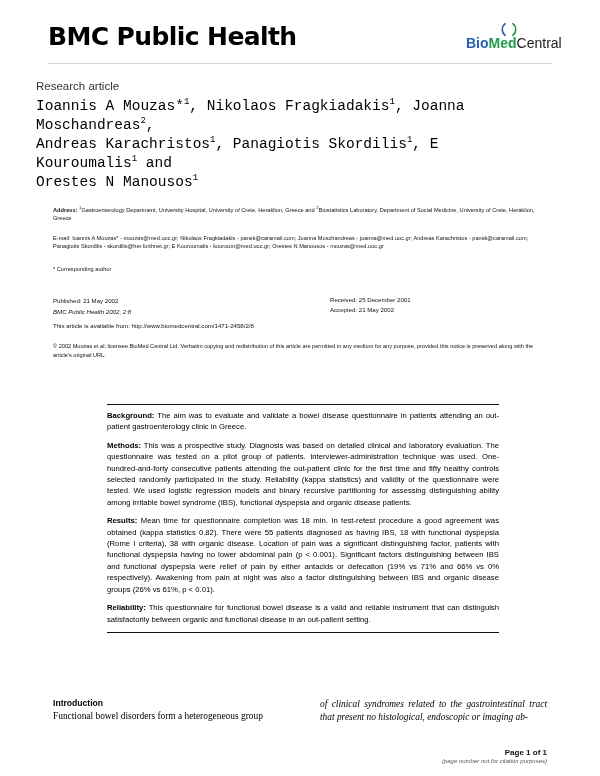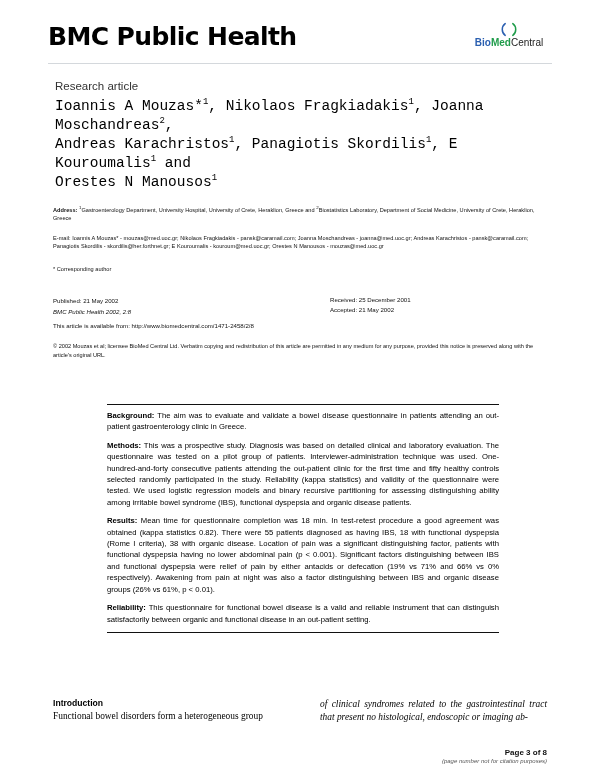--- a/index.html
+++ b/index.html
@@ -50,42 +50,42 @@
     text-align: center;
   }
   .bmc-arc {
     display: block;
     margin: 0 auto 1px auto;
     width: 26px;
     height: 15px;
   }
   .bmc-wordmark {
     font-family: "Liberation Sans", sans-serif;
-    font-size: 10px;
+    font-size: 14px;
     font-weight: bold;
     white-space: nowrap;
     line-height: 10px;
   }
   .bmc-bio { color: #2b5fb0; }
   .bmc-med { color: #1f9c4a; }
   .bmc-central { color: #222; font-weight: normal; }
 
   .rule-top {
     position: absolute;
     left: 48px;
     top: 63px;
     width: 504px;
     height: 0;
     border-top: 1px solid #d4d8dc;
   }
 
   
   .article-head {
     position: absolute;
-    left: 55px;
+    left: 36px;
     top: 80px;
     width: 470px;
   }
   .article-type {
     font-family: "Liberation Sans", sans-serif;
     font-size: 11.5px;
     color: #333;
     margin-bottom: 5px;
   }
   .article-title {
@@ -323,17 +323,17 @@
     <div class="col col-left">
       <div class="section-heading">Introduction</div>
       <div class="body-text">Functional bowel disorders form a heterogeneous group</div>
     </div>
     <div class="col col-right">
       <div class="body-text">of clinical syndromes related to the gastrointestinal tract that present no histological, endoscopic or imaging ab-</div>
     </div>
   </div>
 
   <div class="footer">
-    <div class="page-num">Page 3 of 8</div>
+    <div class="page-num">Page 1 of 1</div>
     <div class="page-note">(page number not for citation purposes)</div>
   </div>
 
 </div>
 
 </body></html>

